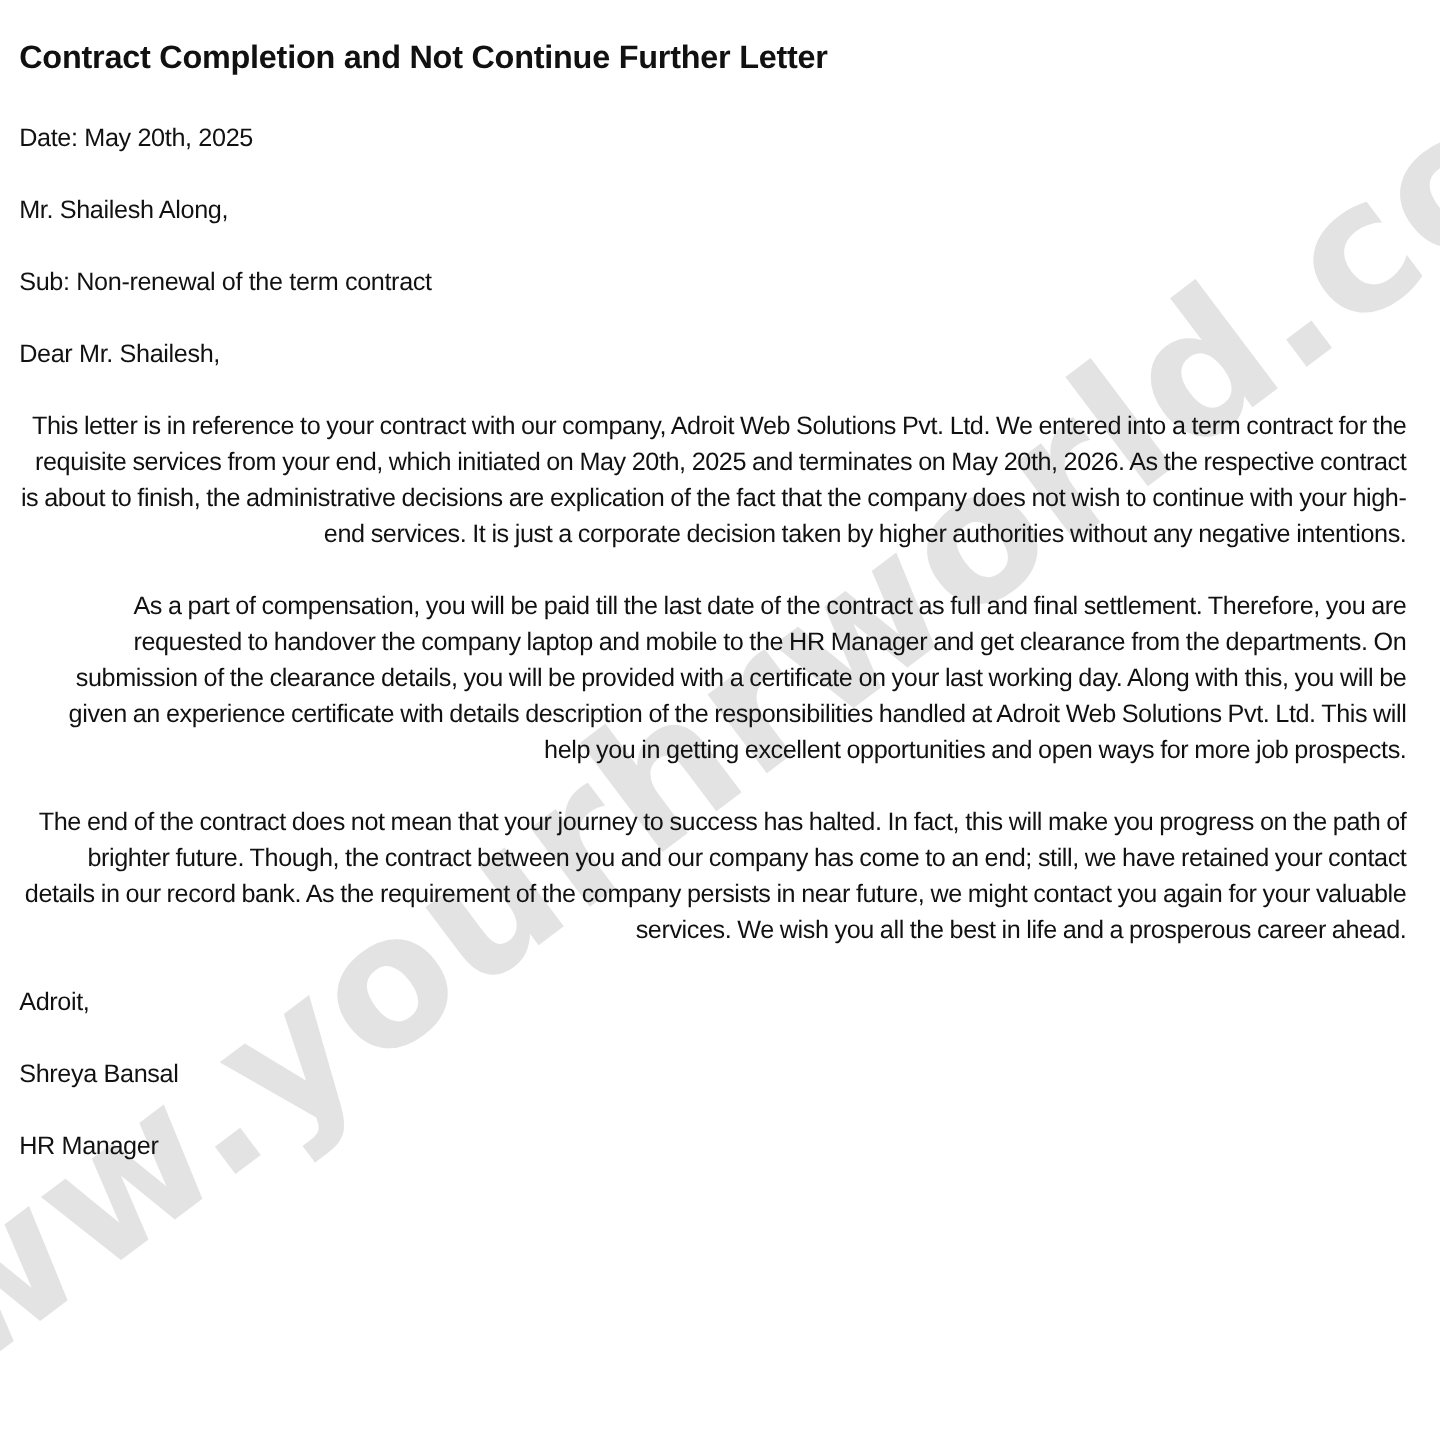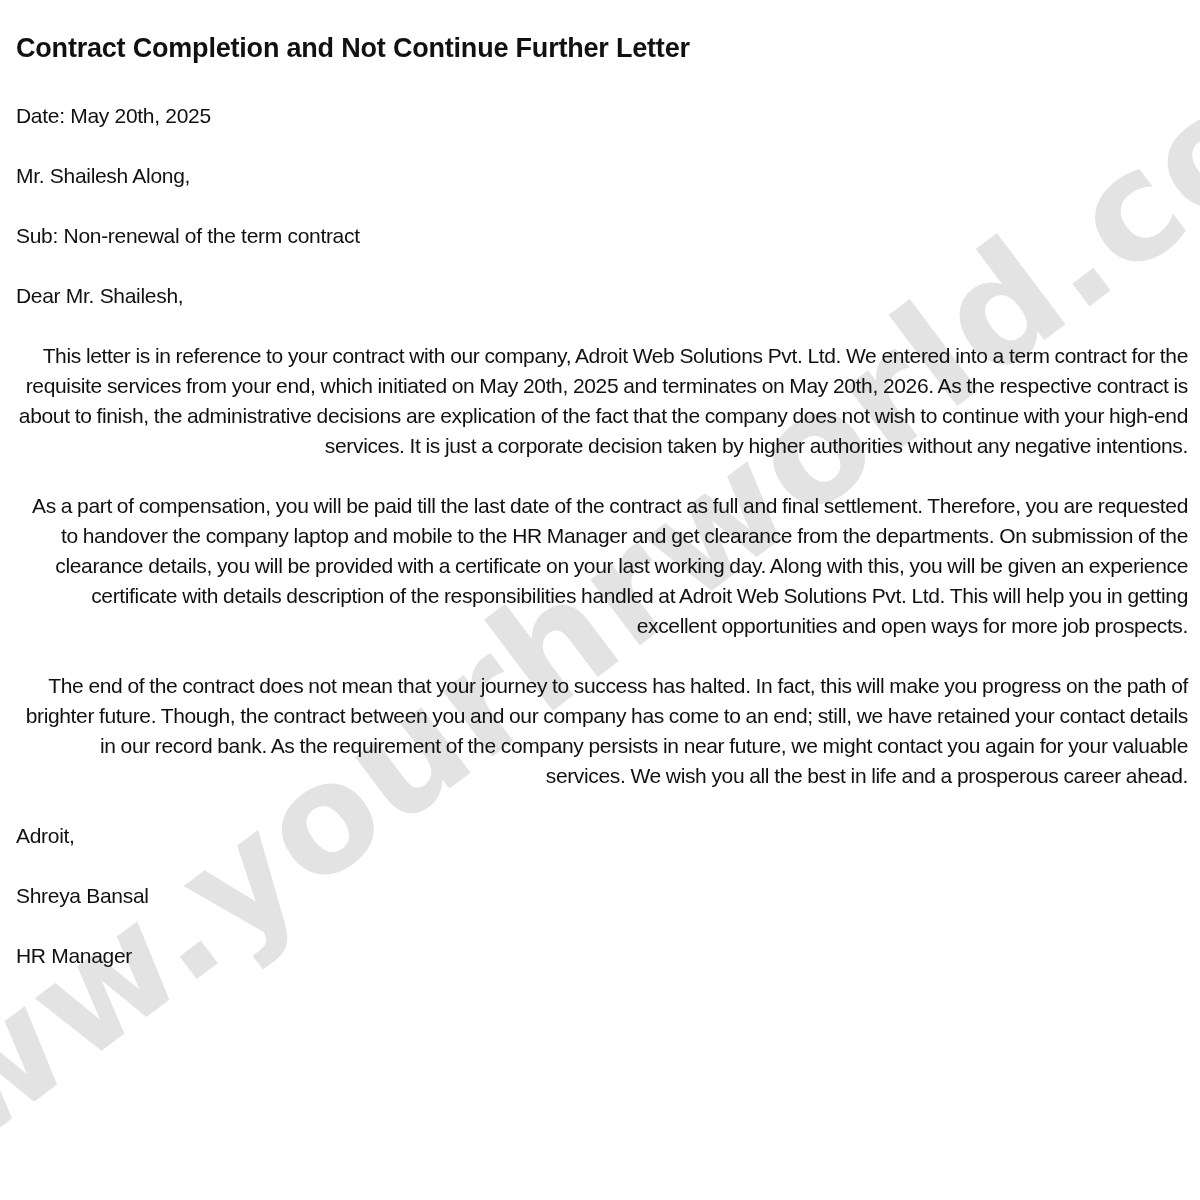--- a/index.html
+++ b/index.html
@@ -7,21 +7,21 @@
     width: 1200px; height: 1200px; background: #ffffff; position: relative; overflow: hidden;
     font-family: "Liberation Sans", sans-serif; color: #111111;
   }
   .watermark {
     position: absolute; left: 600px; top: 610px;
     transform: translate(-50%, -50%) rotate(-37deg);
     font-family: "DejaVu Sans", sans-serif; font-weight: bold;
     font-size: 150px; color: #e3e3e3; white-space: nowrap; letter-spacing: 2px;
     z-index: 0; pointer-events: none;
   }
-  .letter { position: relative; z-index: 1; padding: 28px 12px 0 16px; }
+  .letter { position: relative; z-index: 1; padding: 28px 28px 0 16px; }
   .title { font-size: 27px; font-weight: bold; margin: 0 0 33px 0; line-height: 40px; letter-spacing: -0.2px; }
   .line { font-size: 21px; line-height: 30px; margin: 0 0 30px 0; letter-spacing: -0.3px; }
   .para { font-size: 21px; line-height: 30px; margin: 0 0 30px 0; letter-spacing: -0.35px; word-spacing: -0.5px; text-align: right; }
 </style>
 </head>
 <body>
 
 <div class="watermark">www.yourhrworld.com</div>
 
 <div class="letter">

